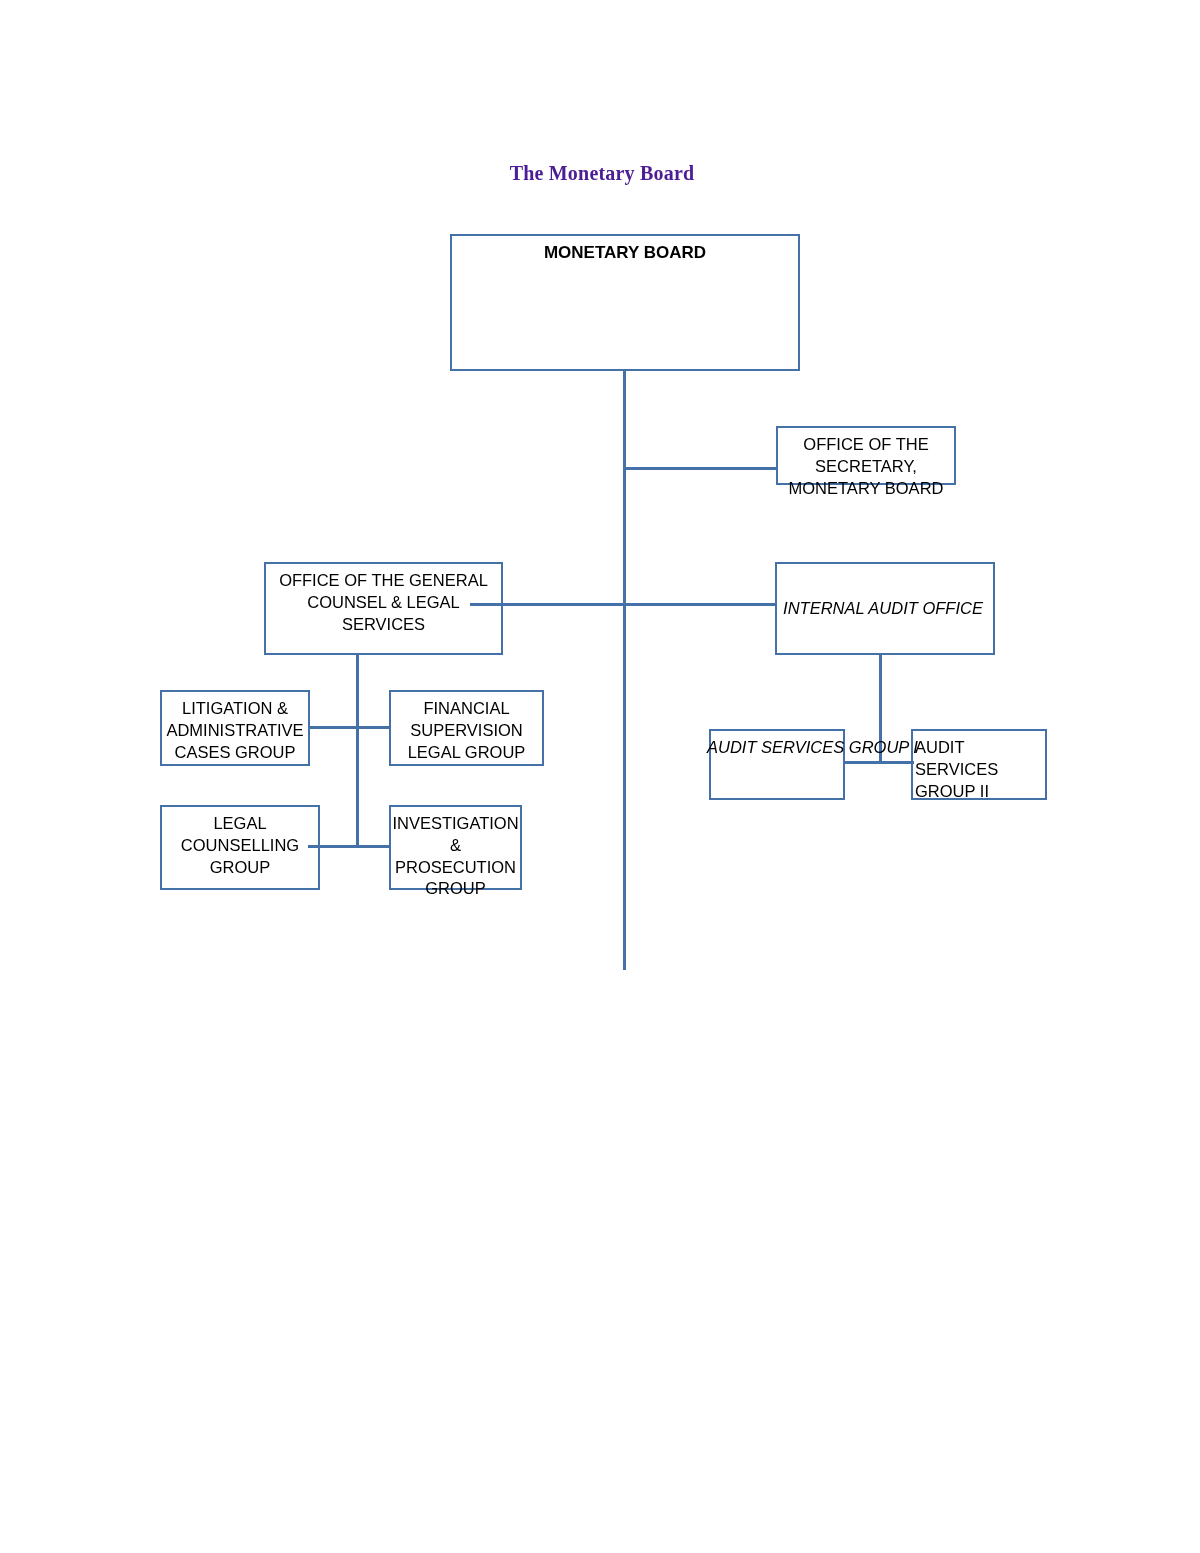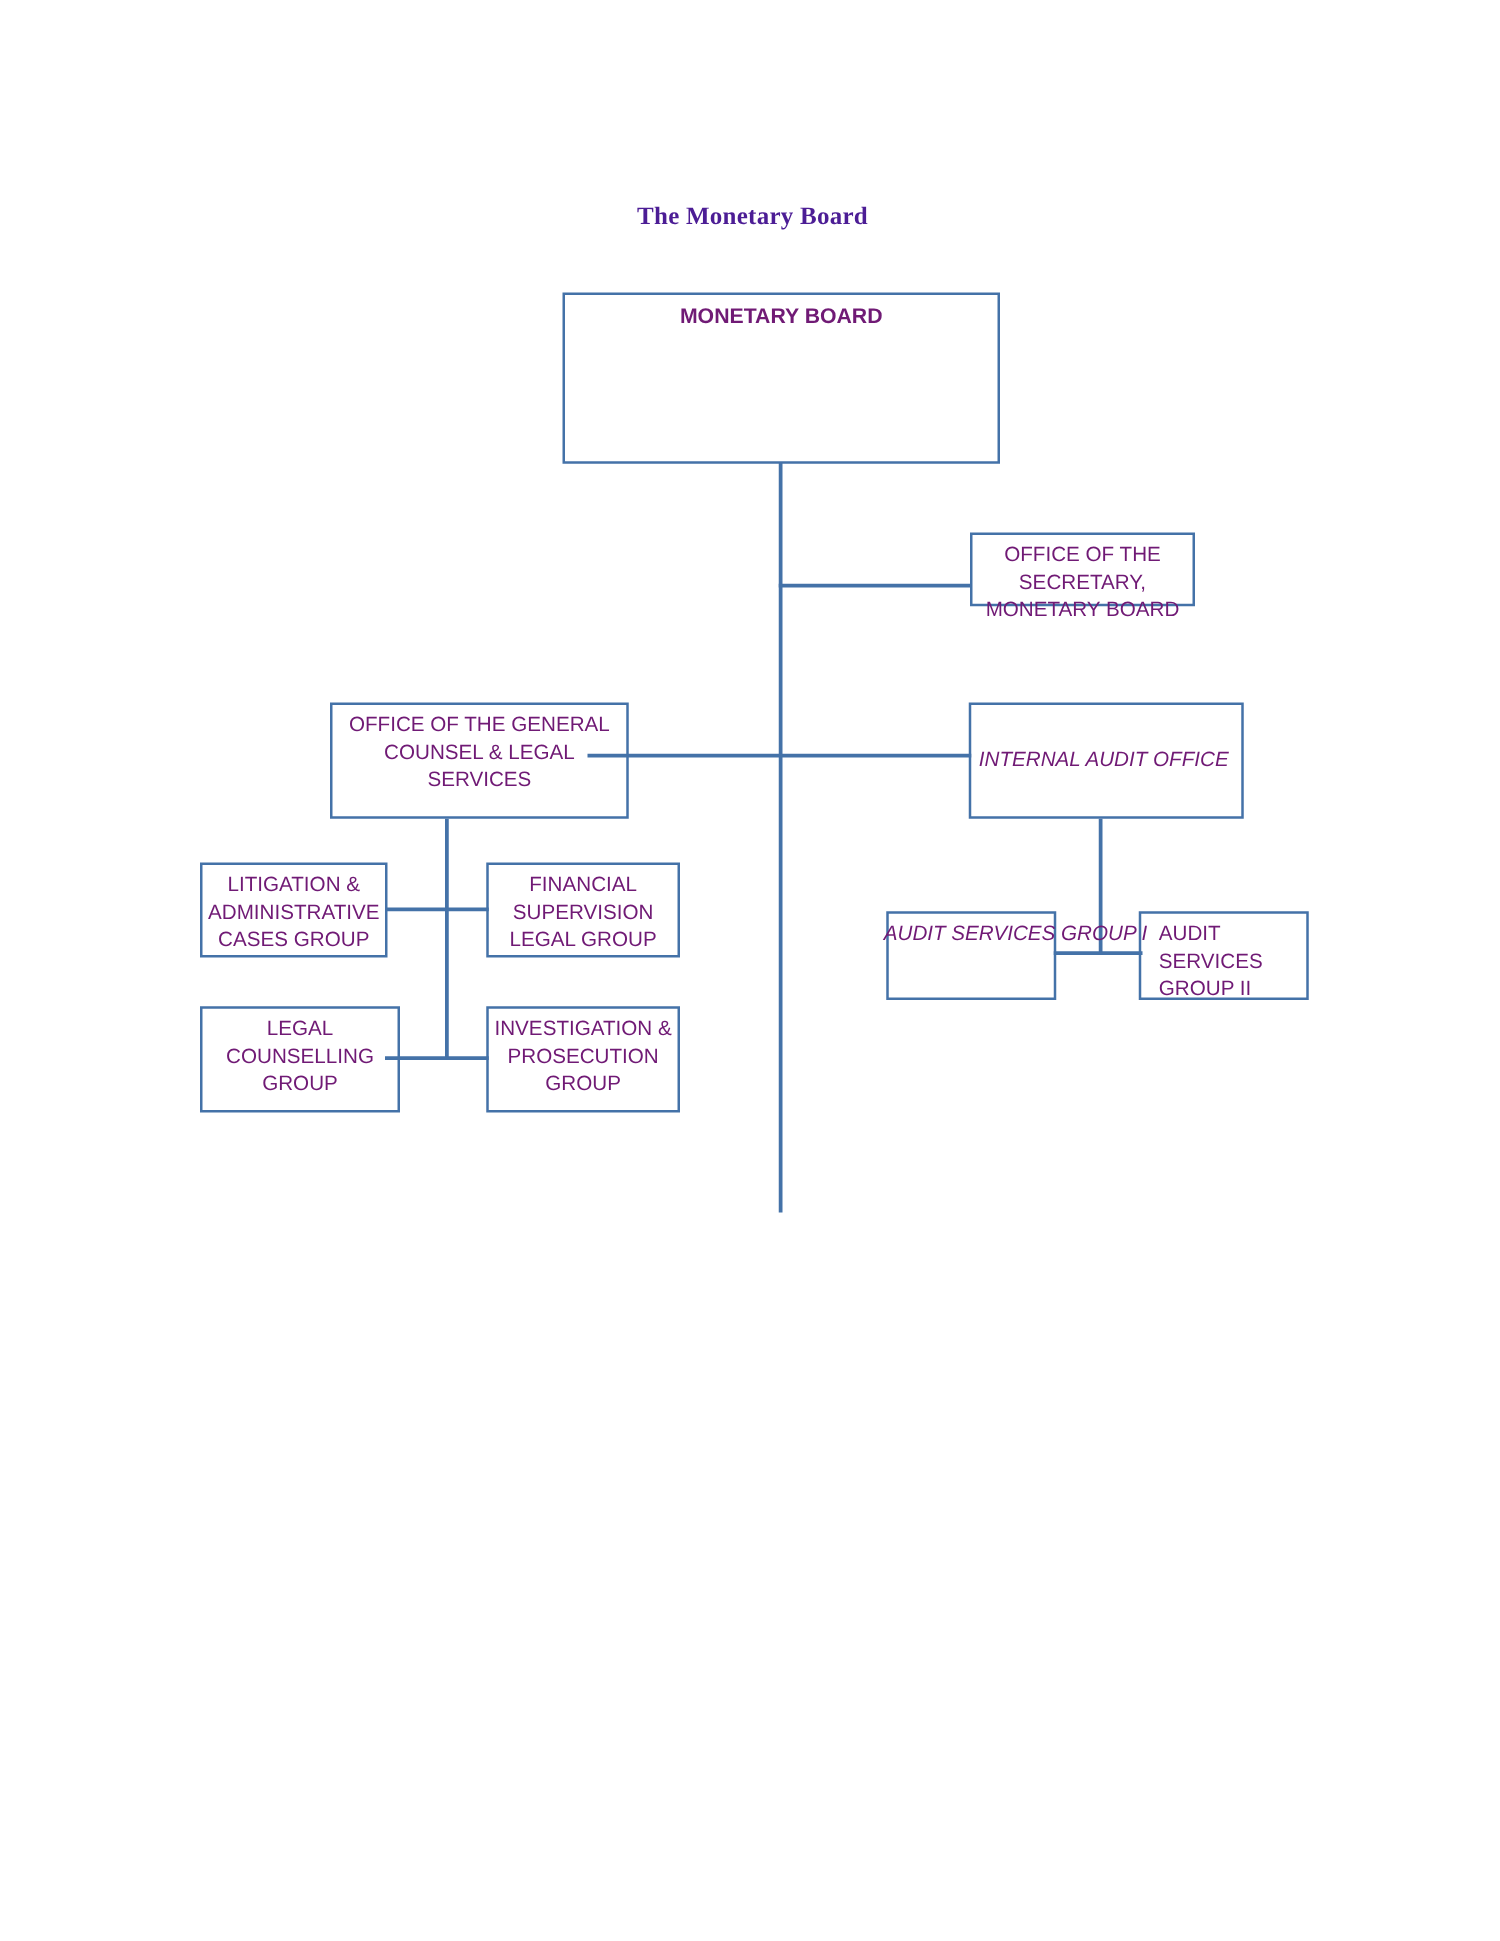--- a/index.html
+++ b/index.html
@@ -29,21 +29,21 @@
     color: #4c1d95;
     letter-spacing: 0.2px;
     padding-left: 4px;
     box-sizing: border-box;
   }
   .node {
     position: absolute;
     box-sizing: border-box;
     border: 2px solid #4472a8;
     background: transparent;
-    color: #701a75;
+    color: #000000;
     font-size: 16.5px;
     line-height: 1.32;
     text-align: center;
     z-index: 3;
   }
   .node .label {
     display: block;
     white-space: pre-line;
   }
   .node.pad-top .label {
@@ -60,21 +60,21 @@
   }
   .node.overflow-left .label {
     white-space: nowrap;
     margin-left: -4px;
     font-style: italic;
   }
   .node.left-align {
     text-align: left;
   }
   .node.left-align .label {
-    padding-left: 14px;
+    padding-left: 2px;
     white-space: pre-line;
   }
   .connector {
     position: absolute;
     background: #4472a8;
     z-index: 1;
   }
   .connector.v {
     width: 3px;
   }
@@ -136,21 +136,21 @@
 SUPERVISION
 LEGAL GROUP</span>
   </div>
 
   <div class="node pad-top" style="left:160px; top:805px; width:160px; height:85px;">
     <span class="label">LEGAL
 COUNSELLING
 GROUP</span>
   </div>
 
-  <div class="node pad-top" style="left:389px; top:805px; width:155px; height:85px;">
+  <div class="node pad-top" style="left:389px; top:805px; width:133px; height:85px;">
     <span class="label">INVESTIGATION &amp;
 PROSECUTION
 GROUP</span>
   </div>
 
   <div class="node pad-top overflow-left" style="left:709px; top:729px; width:136px; height:71px;">
     <span class="label">AUDIT SERVICES
 GROUP I</span>
   </div>
 

